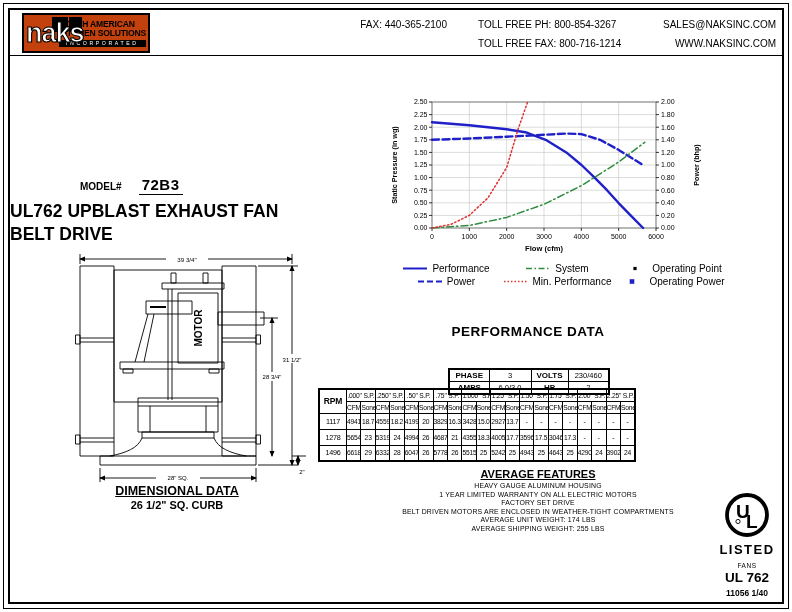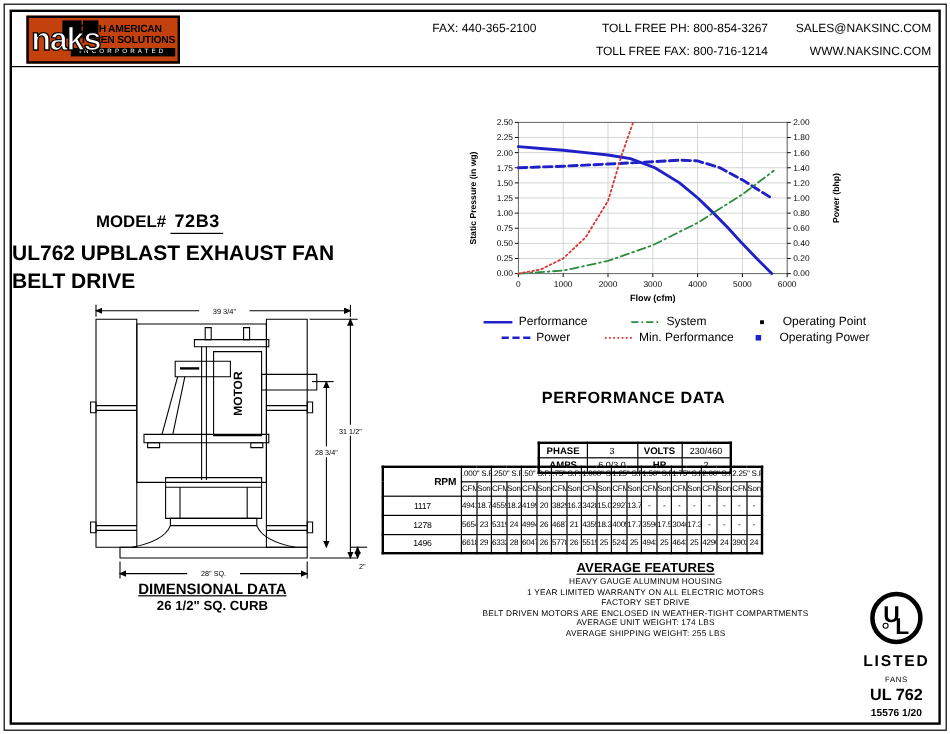--- a/index.html
+++ b/index.html
@@ -12,26 +12,26 @@
   #naks-wrap{position:relative;width:58px;height:34px;}
   .naks-sq1{position:absolute;left:26px;top:1px;width:16px;height:15px;background:#000;}
   .naks-sq2{position:absolute;left:43px;top:1px;width:13px;height:15px;background:#000;}
   #naks-text{position:absolute;left:0;top:0;font-size:27px;font-weight:bold;letter-spacing:-1px;line-height:34px;color:#fff;-webkit-text-stroke:1.1px #000;}
   #logo-names{margin-left:2px;display:flex;flex-direction:column;}
   .logo-line{font-size:8.6px;font-weight:900;letter-spacing:-0.2px;line-height:9.5px;white-space:nowrap;}
   .logo-inc{background:#000;color:#fff;font-size:5.2px;letter-spacing:2.6px;text-align:center;line-height:7px;margin-top:1px;}
   .hdr-block{top:15px;font-size:10px;line-height:19px;white-space:nowrap;}
   #hdr-address{left:168px;}
   #hdr-phone{left:295px;width:152px;text-align:right;}
-  #hdr-toll{left:478px;width:162px;text-align:right;}
+  #hdr-toll{left:478px;width:162px;text-align:left;}
   #hdr-web{left:638px;width:138px;text-align:right;}
   #header-rule{left:10px;right:10px;top:55px;border-top:1px solid #000;height:0;}
   
   #model-row{left:80px;top:176px;display:flex;align-items:baseline;}
-  #model-label{font-size:14px;font-weight:bold;margin-right:4px;}
+  #model-label{font-size:10px;font-weight:bold;margin-right:17px;}
   #model-value{font-size:15px;font-weight:bold;border-bottom:1.5px solid #000;padding:0 3px 1px 3px;letter-spacing:0.5px;}
   #fan-title{left:10px;top:200px;width:322px;text-align:left;font-size:17.5px;font-weight:bold;line-height:23px;}
   
   #fan-drawing{left:50px;top:250px;}
   #fan-drawing *{vector-effect:non-scaling-stroke;}
   #drawing-caption{left:97px;top:484px;width:160px;text-align:center;}
   #caption-title{font-size:12.5px;font-weight:bold;text-decoration:underline;line-height:14px;}
   #caption-sub{font-size:11px;font-weight:bold;line-height:14px;}
   
   #perf-chart{left:388px;top:94px;}
@@ -41,21 +41,21 @@
   
   #perf-heading{left:410px;top:324px;width:236px;text-align:center;font-size:13.5px;font-weight:bold;letter-spacing:0.5px;}
   #spec-table{left:448px;top:368px;border-collapse:collapse;border:2px solid #000;}
   #spec-table td{border:1px solid #000;height:11px;text-align:center;padding:0 2px;font-size:7.5px;}
   #spec-table td.lbl{font-weight:bold;font-size:8px;}
   
   #rpm-table{left:318px;top:388px;border-collapse:collapse;border:2px solid #000;table-layout:fixed;width:318px;}
   #rpm-table th,#rpm-table td{border:1px solid #000;text-align:center;padding:0;font-weight:normal;font-size:6.7px;letter-spacing:-0.2px;overflow:hidden;white-space:nowrap;}
   #rpm-table thead tr{height:12px;}
   #rpm-table tbody tr{height:16px;}
-  #rpm-table th.corner{font-weight:bold;font-size:8.5px;width:26px;padding-left:38px;}
+  #rpm-table th.corner{font-weight:bold;font-size:8.5px;width:26px;}
   #rpm-table tbody th{font-size:7.2px;}
   
   #features{left:368px;top:468px;width:340px;text-align:center;}
   #features-heading{font-size:11px;font-weight:bold;text-decoration:underline;margin-bottom:2px;}
   .feature-line{font-size:6.9px;line-height:8.6px;letter-spacing:0.2px;}
   
   #ul-block{left:708px;top:492px;width:78px;text-align:center;}
   #ul-listed{font-size:13px;font-weight:bold;letter-spacing:1.5px;margin-top:0px;}
   #ul-category{font-size:6.5px;margin-top:5px;letter-spacing:0.5px;}
   #ul-standard{font-size:13.5px;font-weight:bold;margin-top:1px;}
@@ -461,15 +461,15 @@
   <div class="abs" id="ul-block">
     <svg width="46" height="46" viewBox="0 0 46 46">
       <circle cx="23" cy="23" r="20" fill="none" stroke="#000" stroke-width="3.8"></circle>
       <text x="12" y="26" font-size="19" font-weight="bold" fill="#000" font-family="Liberation Sans, sans-serif">U</text>
       <text x="22" y="36" font-size="19" font-weight="bold" fill="#000" font-family="Liberation Sans, sans-serif">L</text>
       <circle cx="14" cy="29.5" r="2.1" fill="none" stroke="#000" stroke-width="0.9"></circle>
     </svg>
     <div id="ul-listed">LISTED</div>
     <div id="ul-category">FANS</div>
     <div id="ul-standard">UL 762</div>
-    <div id="ul-number">15576 1/20</div>
+    <div id="ul-number">11056 1/40</div>
   </div>
 </div>
 
 </body></html>

